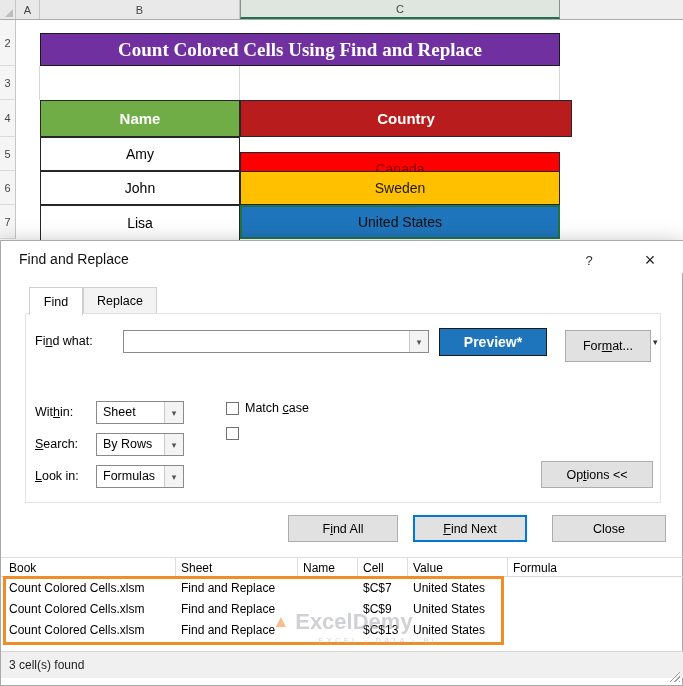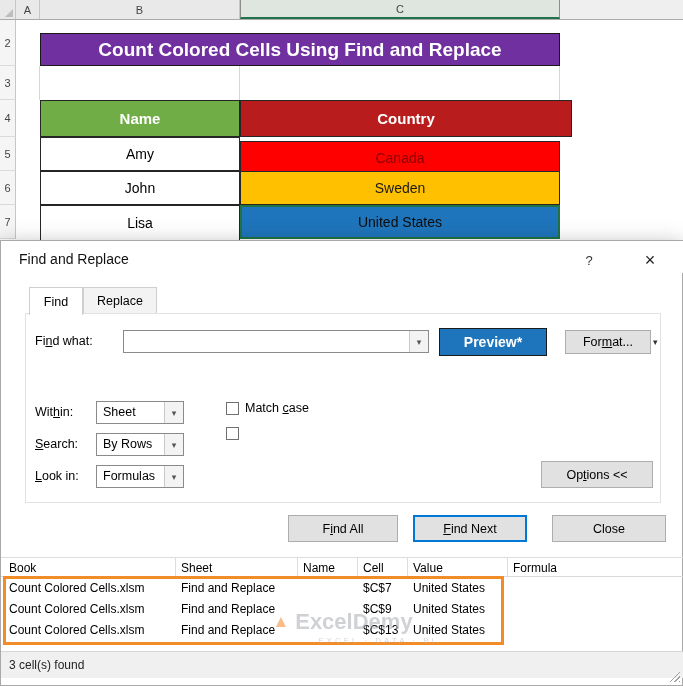--- a/index.html
+++ b/index.html
@@ -19,21 +19,21 @@
   .colB{width:200px;}
   .colC{width:320px;background:#DFE5DF;border-left:1px solid #8E8E8E;border-right:1px solid #8E8E8E;
         border-bottom:2px solid #21734B;}
   .colRest{flex:1;border-right:none;background:#EFEFEF;}
   .rowh{position:absolute;left:0;width:16px;border-right:1px solid #C6C6C6;border-bottom:1px solid #DADADA;
         background:#F5F5F5;font-size:11px;color:#444;display:flex;align-items:center;justify-content:center;}
   .r2{top:20px;height:46px;} .r3{top:66px;height:34px;} .r4{top:100px;height:37px;}
   .r5{top:137px;height:34px;} .r6{top:171px;height:34px;} .r7{top:205px;height:34px;}
   .vline{position:absolute;width:1px;background:#D6D6D6;}
   .banner{position:absolute;left:40px;top:33px;width:520px;height:33px;border:1px solid #1a1a1a;
-          display:flex;align-items:center;justify-content:center;font-size:19px;font-weight:bold;}
+          display:flex;align-items:center;justify-content:center;font-size:19px;font-weight:bold;font-family:Liberation Serif, serif;}
   .xcell{position:absolute;display:flex;align-items:center;justify-content:center;
          font-size:14px;border:1px solid #262626;background:#fff;}
   .xhead{font-size:15px;font-weight:bold;}
   .xsel{border-width:2px;}
 
   
   .dialog{position:absolute;left:0;top:240px;width:683px;height:446px;background:#fff;
           border:1px solid #A9A9A9;box-shadow:0 6px 22px rgba(0,0,0,0.35);font-size:12.5px;}
   .dlg-titlebar{position:absolute;top:0;left:0;width:683px;height:32px;background:#fff;}
   .dlg-title{position:absolute;top:10px;left:18px;font-size:14px;color:#111;}
@@ -48,21 +48,21 @@
   .frame{position:absolute;left:24px;top:72px;width:636px;height:190px;border:1px solid #E2E2E2;z-index:1;}
   .lbl{position:absolute;white-space:nowrap;color:#000;}
   .acc{text-decoration:underline;}
   .combo{position:absolute;height:23px;background:#fff;border:1px solid #8A8A8A;display:flex;z-index:3;}
   .combo .val{flex:1;padding:3px 6px;white-space:nowrap;overflow:hidden;}
   .combo .arrowbox{width:19px;border-left:1px solid #C9C9C9;background:#F3F3F3;display:flex;
                    align-items:center;justify-content:center;color:#555;font-size:9px;}
   .btn{position:absolute;display:flex;align-items:center;justify-content:center;background:#E1E1E1;
        border:1px solid #ADADAD;white-space:nowrap;z-index:3;}
   .btn-preview{left:438px;top:87px;width:108px;height:28px;font-size:14px;font-weight:bold;border-color:#1a1a1a;}
-  .btn-format{left:564px;top:89px;width:86px;height:24px;}
+  .btn-format{left:564px;top:89px;width:86px;height:32px;}
   .fmt-arrow{position:absolute;left:652px;top:96px;font-size:9px;color:#333;z-index:3;}
   .chk{position:absolute;display:flex;align-items:center;gap:6px;z-index:3;white-space:nowrap;margin-left:7px;}
   .chkbox{width:13px;height:13px;border:1px solid #707070;background:#fff;flex:0 0 auto;}
   .btn-options{left:540px;top:220px;width:112px;height:27px;}
   .btn-findall{left:287px;top:274px;width:110px;height:27px;}
   .btn-findnext{left:412px;top:274px;width:114px;height:27px;border-width:2px;}
   .btn-close{left:551px;top:274px;width:114px;height:27px;}
 
   
   .res-head{position:absolute;left:0;top:316px;width:683px;height:20px;border-top:1px solid #DDDDDD;
@@ -113,21 +113,21 @@
     <div class="vline" style="left:39px;top:66px;height:34px;"></div>
     <div class="vline" style="left:239px;top:66px;height:34px;"></div>
     <div class="vline" style="left:559px;top:66px;height:34px;"></div>
 
     <div class="banner" style="background-color: rgb(112, 48, 160); color: rgb(255, 255, 255);">Count Colored Cells Using Find and Replace</div>
 
     <div class="xcell xhead" style="left: 40px; top: 100px; width: 200px; height: 37px; background-color: rgb(112, 173, 71); color: rgb(255, 255, 255);">Name</div>
     <div class="xcell xhead" style="left: 240px; top: 100px; width: 332px; height: 37px; background-color: #b91c1c; color: rgb(255, 255, 255);">Country</div>
 
     <div class="xcell" style="left:40px;top:137px;width:200px;height:34px;">Amy</div>
-    <div class="xcell" style="left: 240px; top: 141px; width: 320px; height: 34px; background-color: rgb(255, 0, 0); color: rgb(139, 0, 0);">Canada</div>
+    <div class="xcell" style="left: 240px; top: 152px; width: 320px; height: 34px; background-color: rgb(255, 0, 0); color: rgb(139, 0, 0);">Canada</div>
 
     <div class="xcell" style="left:40px;top:171px;width:200px;height:34px;">John</div>
     <div class="xcell" style="left: 240px; top: 171px; width: 320px; height: 34px; background-color: rgb(255, 192, 0); color: rgb(26, 26, 26);">Sweden</div>
 
     <div class="xcell" style="left:40px;top:205px;width:200px;height:36px;">Lisa</div>
     <div class="xcell xsel" style="left: 240px; top: 205px; width: 320px; height: 34px; background-color: rgb(31, 117, 187); color: rgb(13, 13, 13); border-color: rgb(33, 115, 70);">United States</div>
   </div>
 
   <div class="dialog">
 

